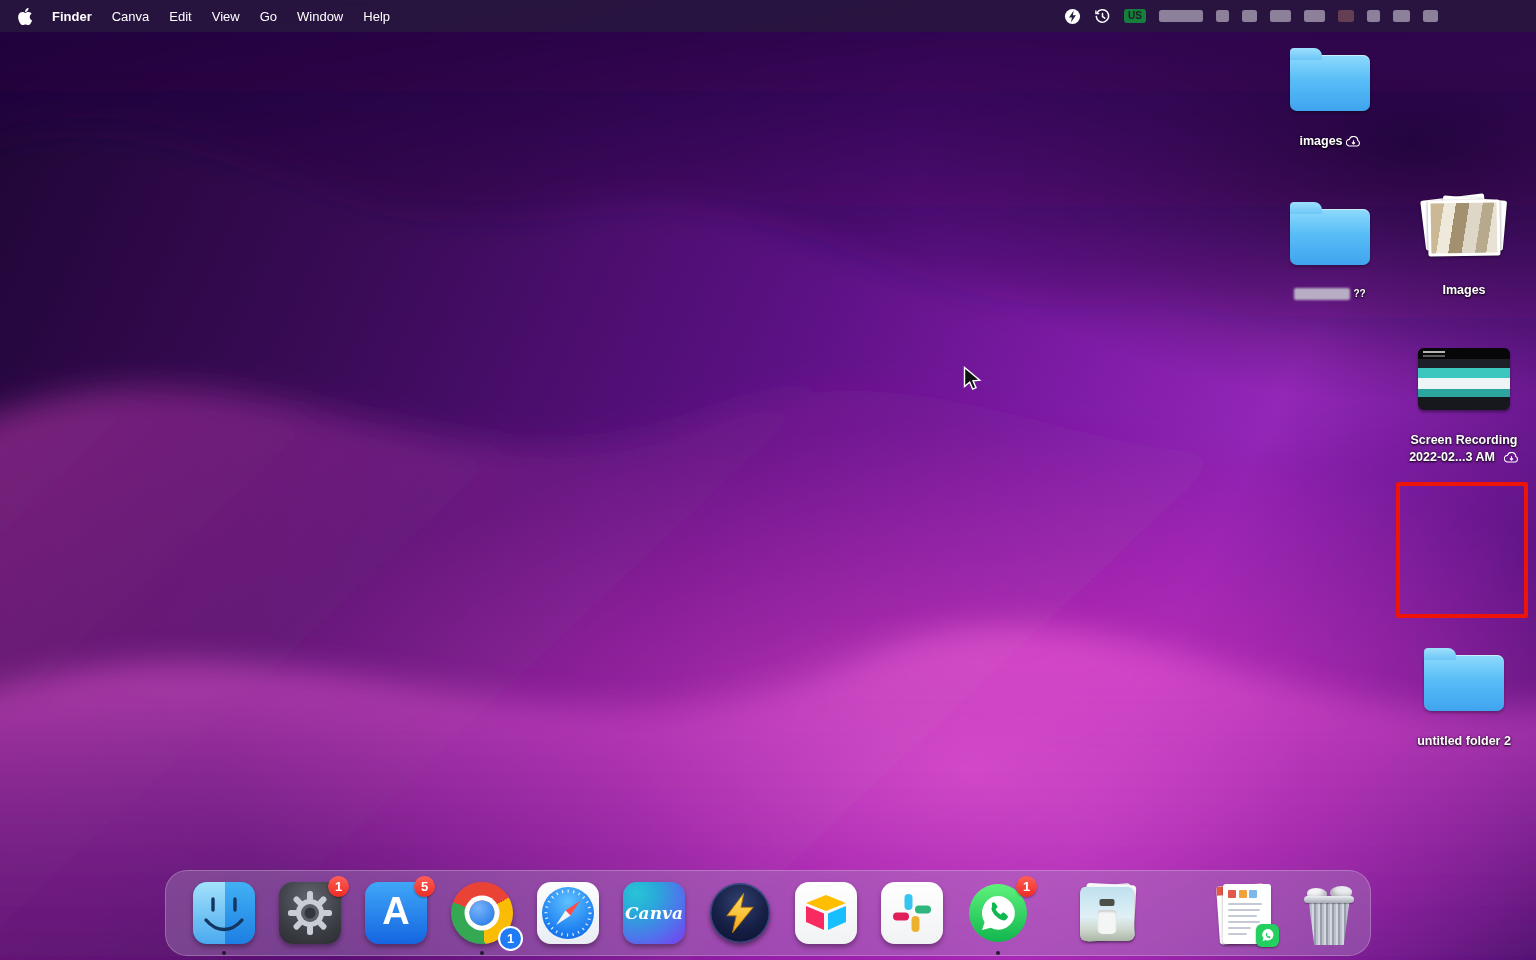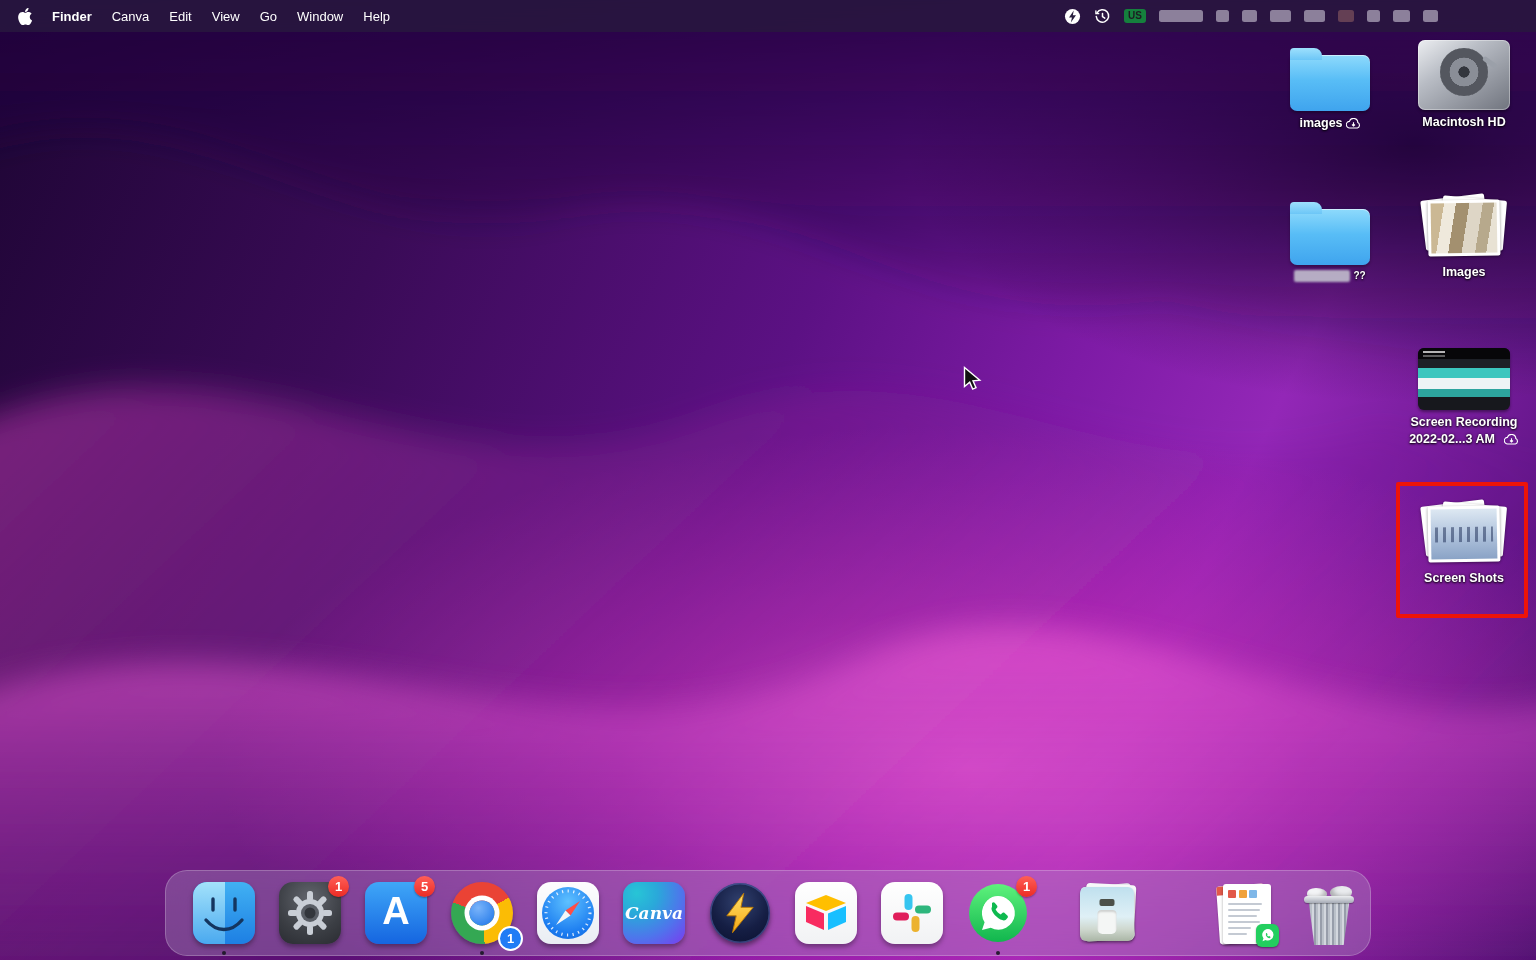--- a/index.html
+++ b/index.html
@@ -26,21 +26,21 @@
   .app-name { font-weight:700; }
   .menu-right { margin-left:auto; display:flex; align-items:center; gap:13px; padding-right:88px; }
   .status-icon { display:flex; align-items:center; }
   .kb-badge { background:#15803d; color:#1c1c22; font-size:10px; font-weight:700;
     padding:1px 4px; border-radius:3px; line-height:12px; }
   .mr-block { height:12px; border-radius:2.5px; background:rgba(206,200,216,.6); filter:blur(.6px); }
   .mr-block.dark { background:rgba(110,70,88,.85); }
 
   
   .di { position:absolute; width:96px; display:flex; flex-direction:column; align-items:center; z-index:5; }
-  .di-label { margin-top:4px; font-size:12.5px; font-weight:700; color:#fff; line-height:1.3;
+  .di-label { margin-top:22px; font-size:12.5px; font-weight:700; color:#fff; line-height:1.3;
     text-shadow:0 1px 2px rgba(0,0,0,.9),0 0 3px rgba(0,0,0,.55);
     display:flex; align-items:center; justify-content:center; gap:3px; text-align:center; }
   .di-label.col { flex-direction:column; gap:1px; }
   .line2 { display:flex; align-items:center; gap:9px; }
 
   .folder { width:80px; height:56px; position:relative; margin-top:9px;
     border-radius:4px 7px 7px 7px;
     background:linear-gradient(180deg,#8edafc 0%,#58bdf6 45%,#3fa4ee 100%);
     box-shadow:inset 0 1px 0 rgba(255,255,255,.55), 0 2px 3px rgba(0,0,0,.3); }
   .folder::before { content:""; position:absolute; top:-7px; left:0; width:32px; height:12px;
@@ -259,26 +259,20 @@
     <div class="folder"></div>
     <div class="di-label">
       <span>images</span>
       <svg width="15" height="11" viewBox="0 0 15 11">
           <path d="M3.8 10a3.3 3.3 0 0 1-.4-6.6A4.3 4.3 0 0 1 11.8 4.6 2.9 2.9 0 0 1 11.4 10Z" fill="none" stroke="#fff" stroke-width="1.1"></path>
           <path d="M7.5 4.2v3.4M6 6.5l1.5 1.4L9 6.5" stroke="#fff" stroke-width="1.1" fill="none"></path>
         </svg>
     </div>
   </div>
 
-  <div class="di" style="left:1416px;top:38px">
-    <div class="drive"></div>
-    <div class="di-label">
-        <span>Macintosh HD</span>
-      </div>
-  </div>
 
   <div class="di" style="left:1282px;top:200px">
     <div class="folder"></div>
     <div class="di-label">
       <span class="blur-label"></span>
       <span class="qq">??</span>
     </div>
   </div>
 
   <div class="di" style="left:1412px;top:192px;width:104px">
@@ -307,33 +301,27 @@
       <span class="line2">
         <span>2022-02...3 AM</span>
         <svg width="15" height="11" viewBox="0 0 15 11">
             <path d="M3.8 10a3.3 3.3 0 0 1-.4-6.6A4.3 4.3 0 0 1 11.8 4.6 2.9 2.9 0 0 1 11.4 10Z" fill="none" stroke="#fff" stroke-width="1.1"></path>
             <path d="M7.5 4.2v3.4M6 6.5l1.5 1.4L9 6.5" stroke="#fff" stroke-width="1.1" fill="none"></path>
           </svg>
       </span>
     </div>
   </div>
 
-  <div class="di" style="left:1404px;top:498px;width:120px">
-    <div class="stack shots">
-      <div class="ph back"></div>
-        <div class="ph mid"></div>
-      <div class="ph front">
-          <div class="img"></div>
-        </div>
-    </div>
+
+  <div class="di" style="left:1402px;top:646px;width:124px">
+    <div class="folder"></div>
     <div class="di-label">
-        <span>Screen Shots</span>
-      </div>
-  </div>
-
+        <span>untitled folder 2</span>
+      </div>
+  </div>
 
   <div class="annotation-rect" style="left:1396px;top:482px;width:132px;height:136px"></div>
 
   <svg class="cursor" style="left:963px;top:366px" width="22" height="26" viewBox="0 0 22 26">
     <path d="M1.5 1.5v19l5.2-4.4 3 7 3.3-1.4-3-6.8 6.8-.6z" fill="#111" stroke="#fff" stroke-width="1.4"></path>
   </svg>
 
   <nav class="dock">
 
     <div class="dock-item">

